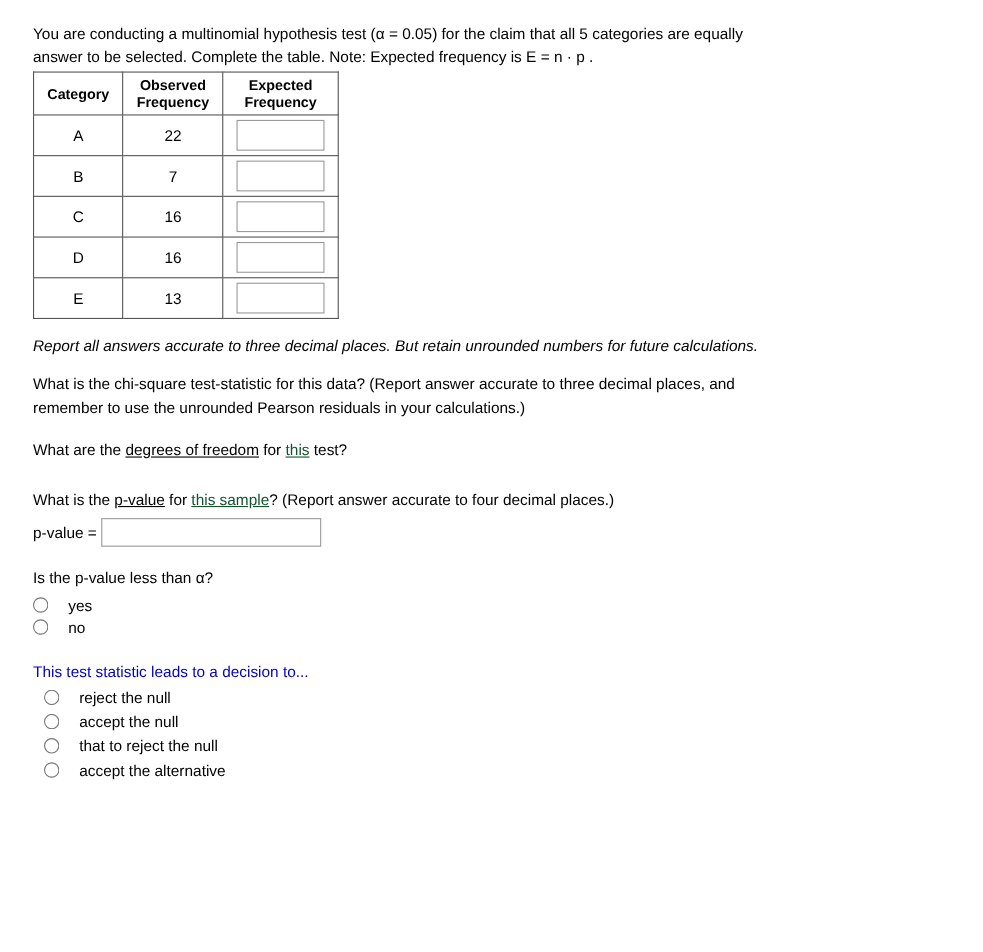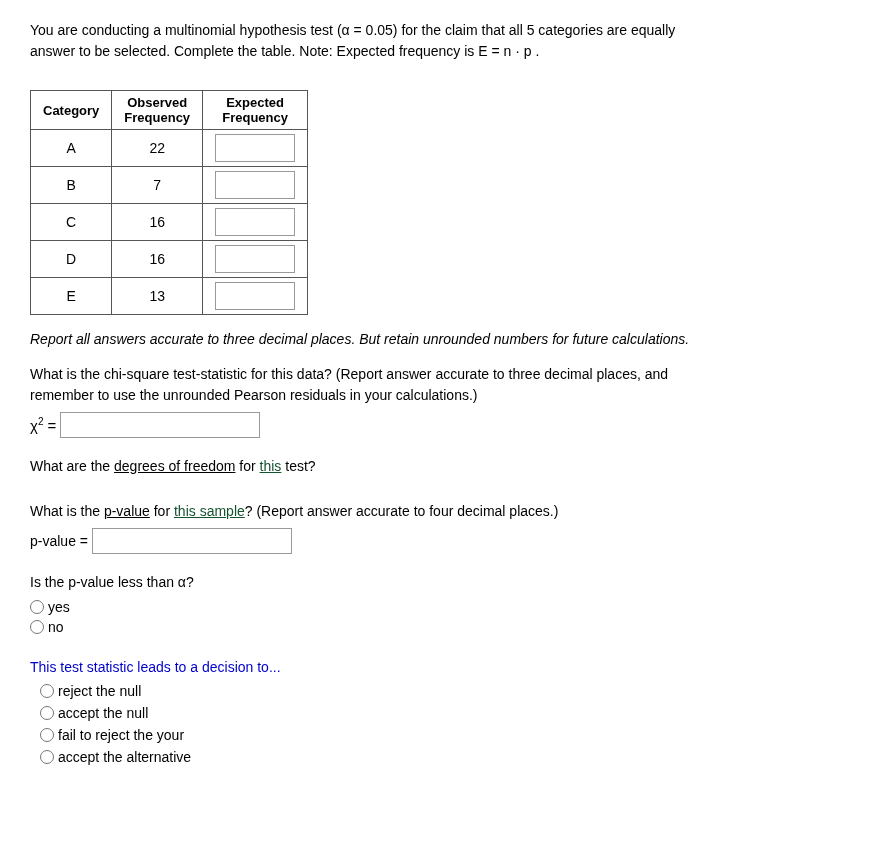--- a/index.html
+++ b/index.html
@@ -5,21 +5,21 @@
     * { box-sizing: border-box; margin: 0; padding: 0; }
     body {
       font-family: Arial, sans-serif;
       font-size: 14px;
       background: #fff;
       color: #000;
       padding: 20px 30px;
       max-width: 894px;
     }
     .intro-text {
-      margin-bottom: 28px;
+      margin-bottom: 3px;
       line-height: 1.5;
     }
     .math-italic { font-style: italic; }
     table {
       border-collapse: collapse;
       margin-bottom: 14px;
     }
     table th, table td {
       border: 1px solid #555;
       padding: 4px 12px;
@@ -82,21 +82,21 @@
     }
     .radio-group {
       display: flex;
       flex-direction: column;
       gap: 4px;
       margin-top: 6px;
     }
     .radio-option {
       display: flex;
       align-items: center;
-      gap: 4px;
+      gap: 18px;
       cursor: pointer;
     }
     .radio-option input[type="radio"] {
       width: 14px;
       height: 14px;
       cursor: pointer;
     }
     .decision-label {
       font-size: 14px;
       color: #0000cc;
@@ -156,24 +156,20 @@
     </tbody>
 </table>
 
 <p class="report-text">Report all answers accurate to three decimal places. But retain unrounded numbers for future calculations.</p>
 
 <div class="question-block">
   <p class="question-text">
     <span>What is the chi-square test-statistic for this data? (Report answer accurate to three decimal places, and</span><br>
     <span>remember to use the unrounded Pearson residuals in your calculations.)</span>
   </p>
-  <div class="chi-row">
-    <span class="chi-label">χ<sup>2</sup> =</span>
-    <input type="text" class="answer-input" aria-label="chi-square value" style="">
-  </div>
 </div>
 
 <div class="question-block section-gap">
   <p class="question-text">
     <span>What are the </span><span class="underline">degrees of freedom</span><span> for </span><span class="blue underline">this</span><span> test?</span>
   </p>
 </div>
 
 <div class="question-block">
   <p class="question-text">
@@ -209,20 +205,20 @@
     <label class="radio-option">
       <input type="radio" name="decision" value="reject" style="">
       <span>reject the null</span>
     </label>
     <label class="radio-option">
       <input type="radio" name="decision" value="accept" style="">
       <span>accept the null</span>
     </label>
     <label class="radio-option">
       <input type="radio" name="decision" value="fail" style="">
-      <span>fail to reject the your</span>
+      <span>that to reject the null</span>
     </label>
     <label class="radio-option">
       <input type="radio" name="decision" value="alternative" style="">
       <span>accept the alternative</span>
     </label>
   </div>
 </div>
 
 </body></html>

